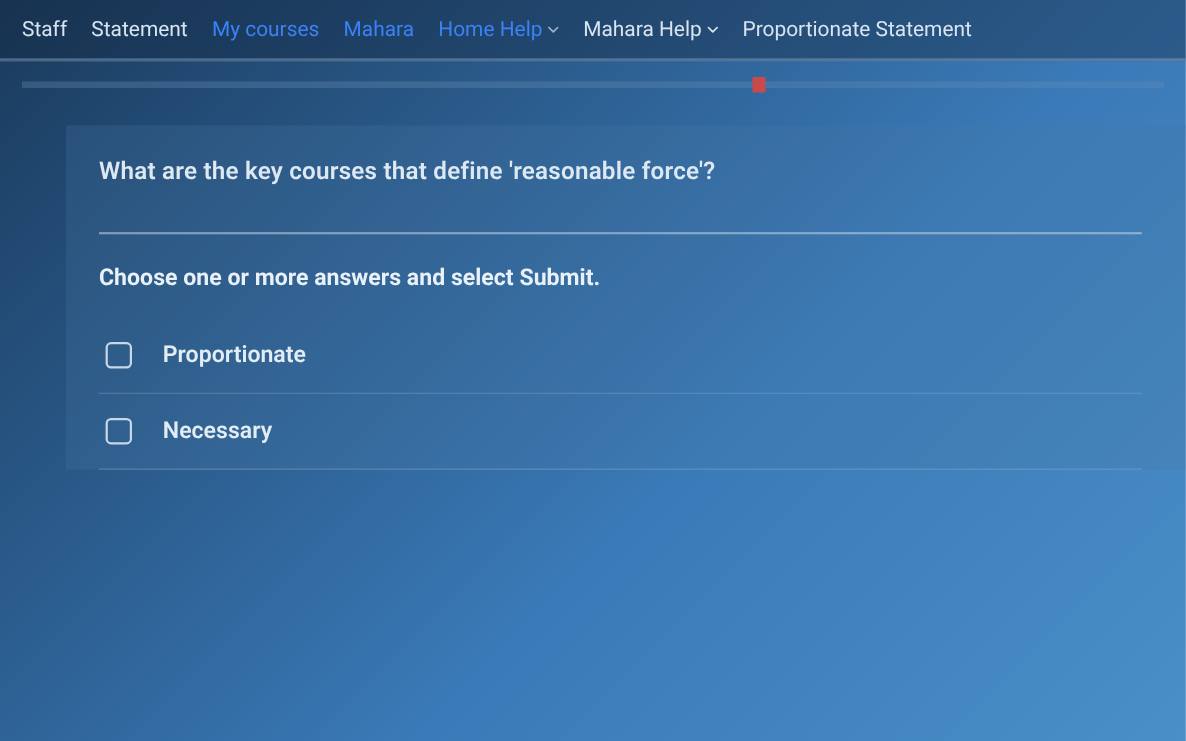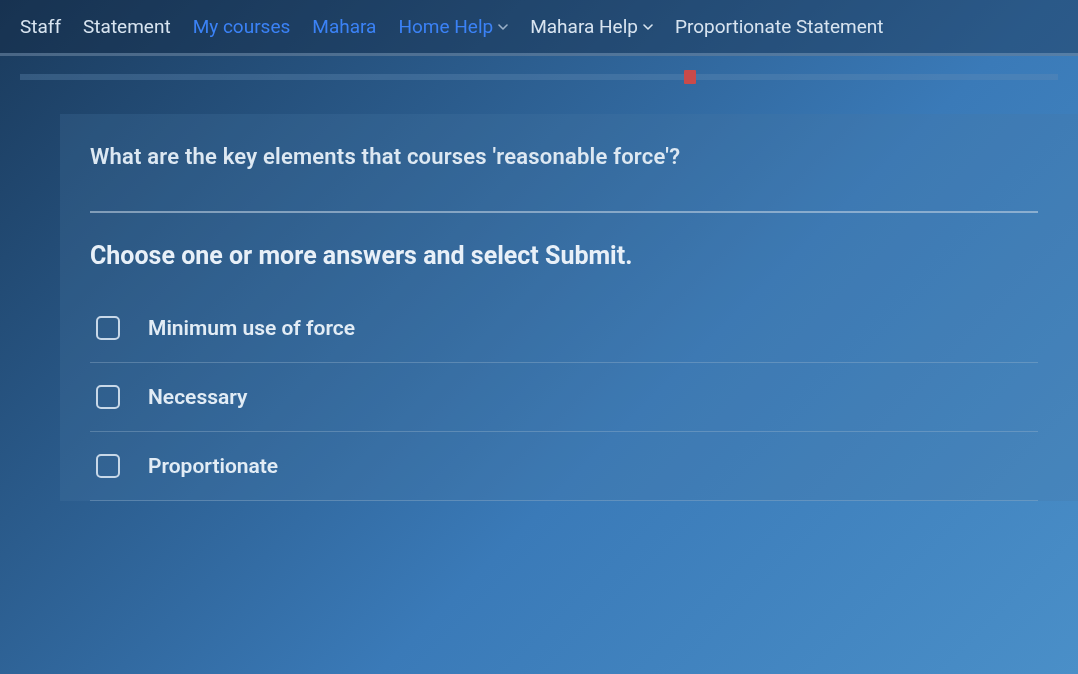--- a/index.html
+++ b/index.html
@@ -71,21 +71,21 @@
       color: #dde8f2;
       padding-bottom: 42px;
       letter-spacing: 0.2px;
     }
     .divider {
       height: 2px;
       background: rgba(200, 215, 230, 0.55);
       margin: 0 0 28px 0;
     }
     .instruction-text {
-      font-size: 25px;
+      font-size: 21px;
       font-weight: 700;
       color: #e8f0f8;
       padding-bottom: 40px;
     }
     .option-row {
       display: flex;
       align-items: center;
       gap: 28px;
       padding: 22px 0;
       border-bottom: 1px solid rgba(160, 185, 210, 0.35);
@@ -148,31 +148,27 @@
   <div class="nav-item">
     <span>Proportionate Statement</span>
   </div>
 </div>
 
 <div class="progress-track">
   <div class="progress-marker"></div>
 </div>
 
 <div class="content-card">
-  <div class="question-text">What are the key elements that courses 'reasonable force'?</div>
+  <div class="question-text">What are the key courses that define 'reasonable force'?</div>
   <div class="divider"></div>
   <div class="instruction-text">Choose one or more answers and select Submit.</div>
 
   <div class="options-container">
     <div class="option-row">
       <div class="checkbox"></div>
-      <div class="option-label">Minimum use of force</div>
+      <div class="option-label">Proportionate</div>
     </div>
     <div class="option-row">
       <div class="checkbox"></div>
       <div class="option-label">Necessary</div>
     </div>
-    <div class="option-row">
-      <div class="checkbox"></div>
-      <div class="option-label">Proportionate</div>
-    </div>
   </div>
 </div>
 
 </body></html>

